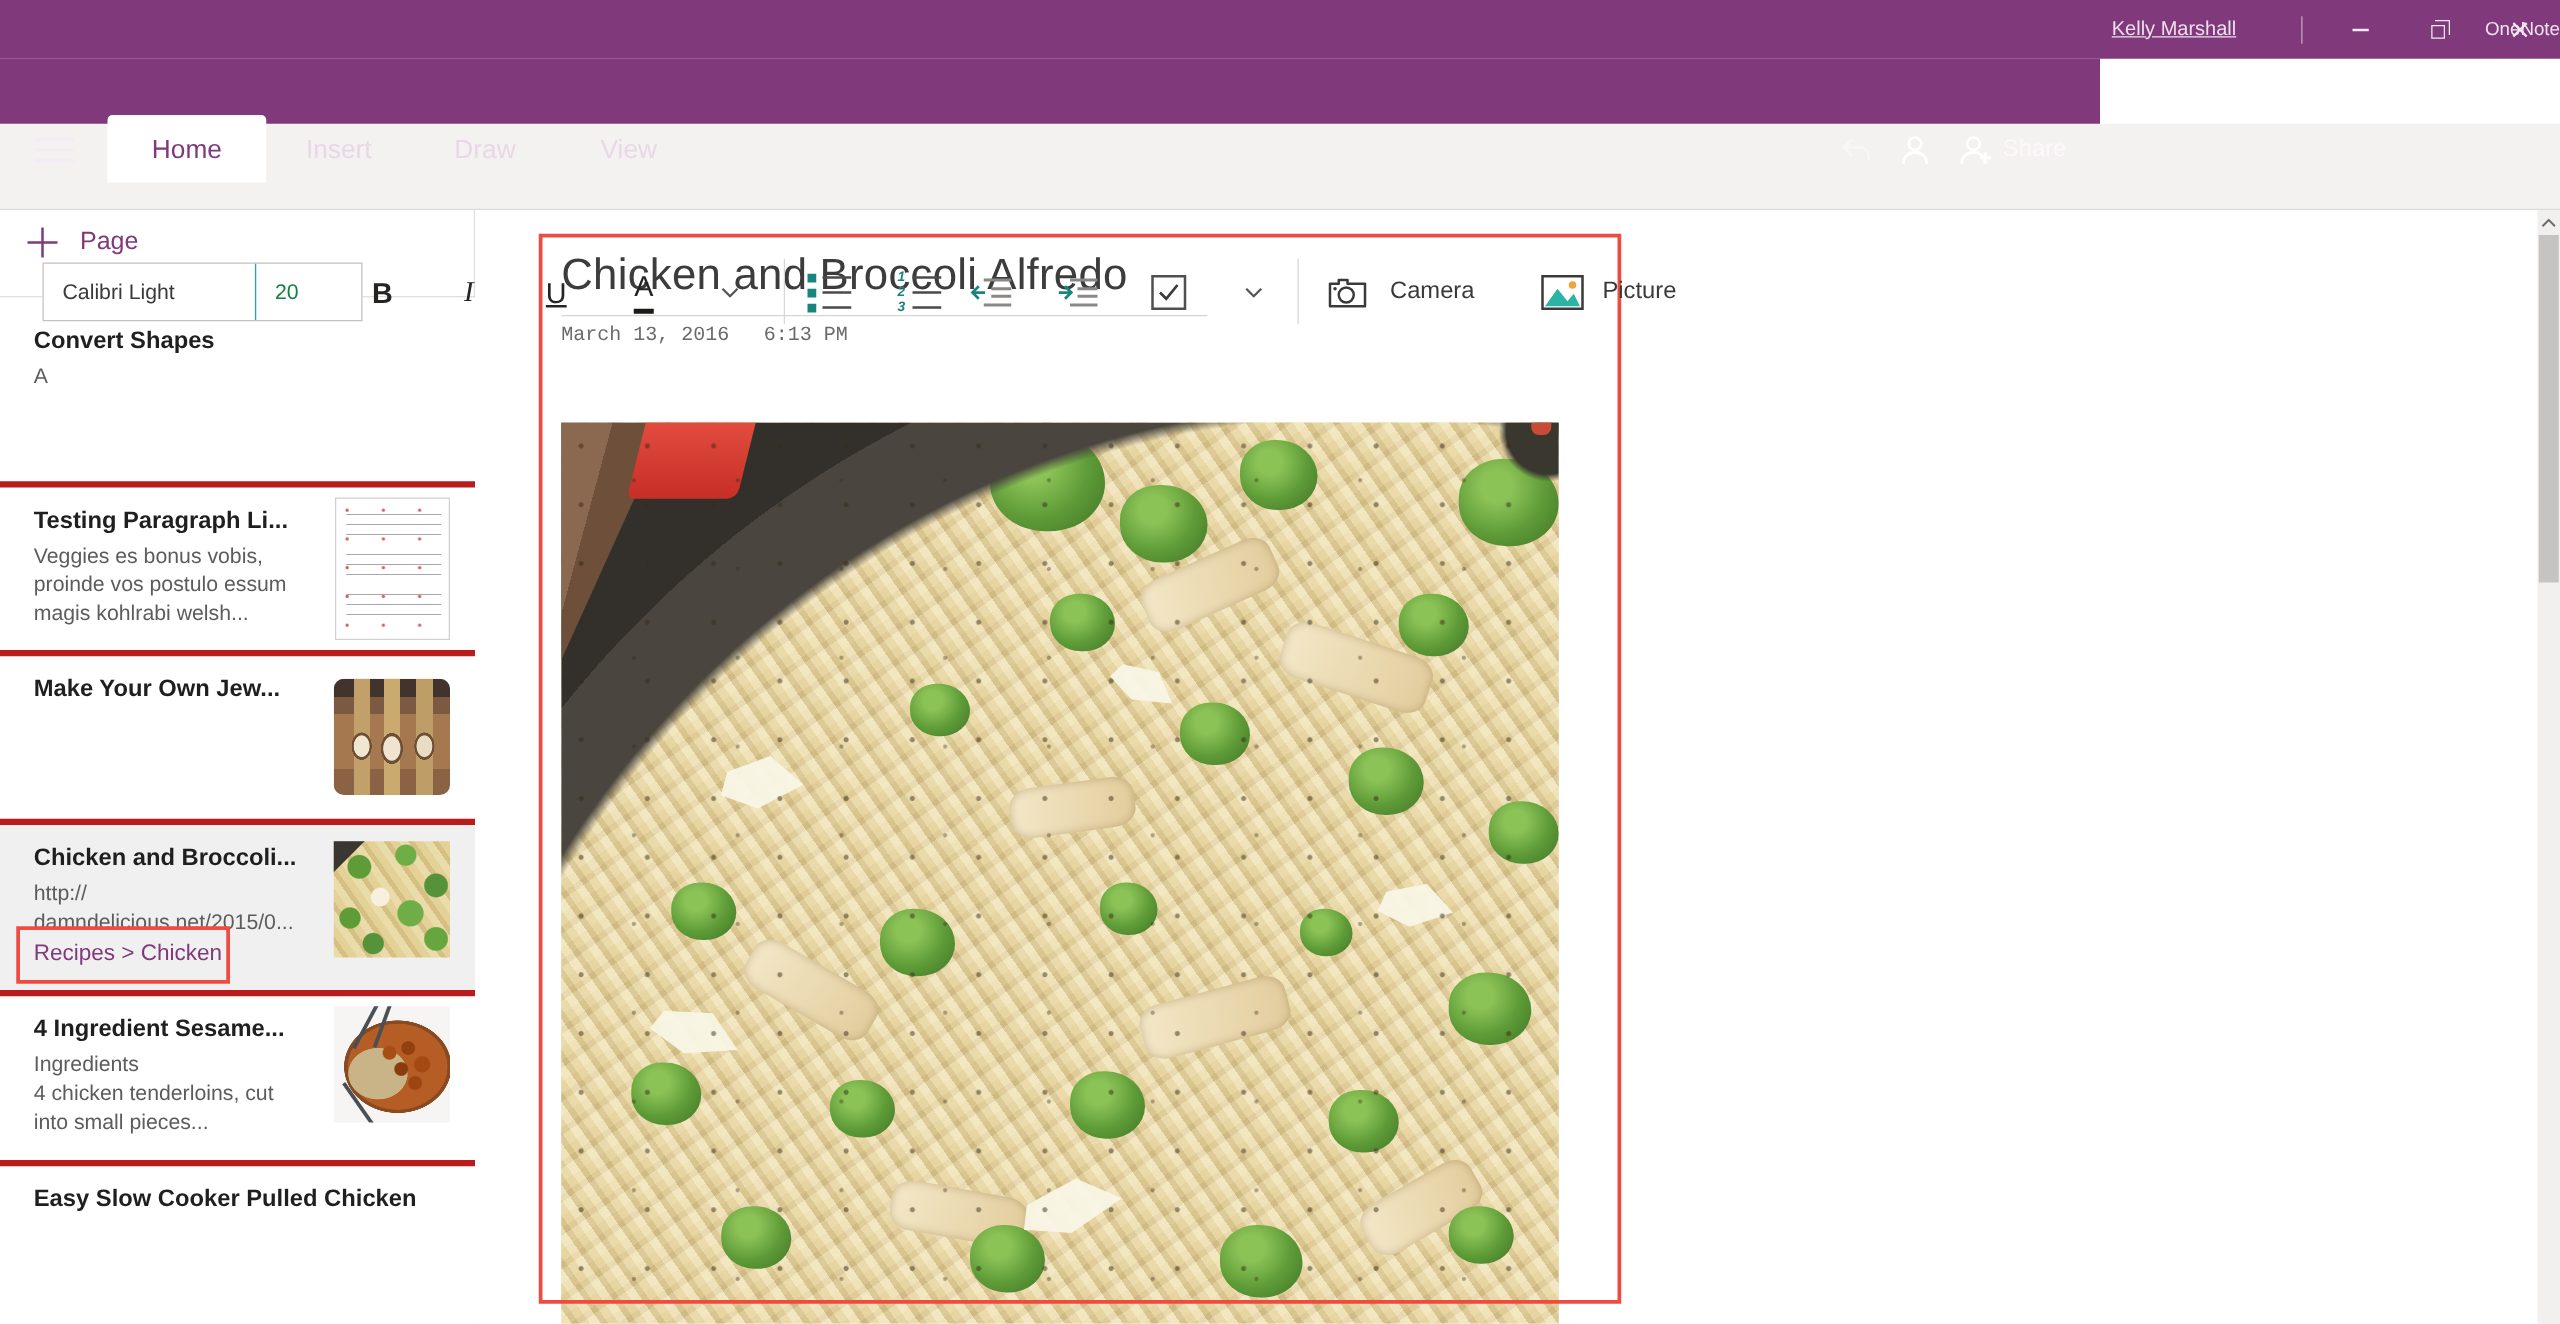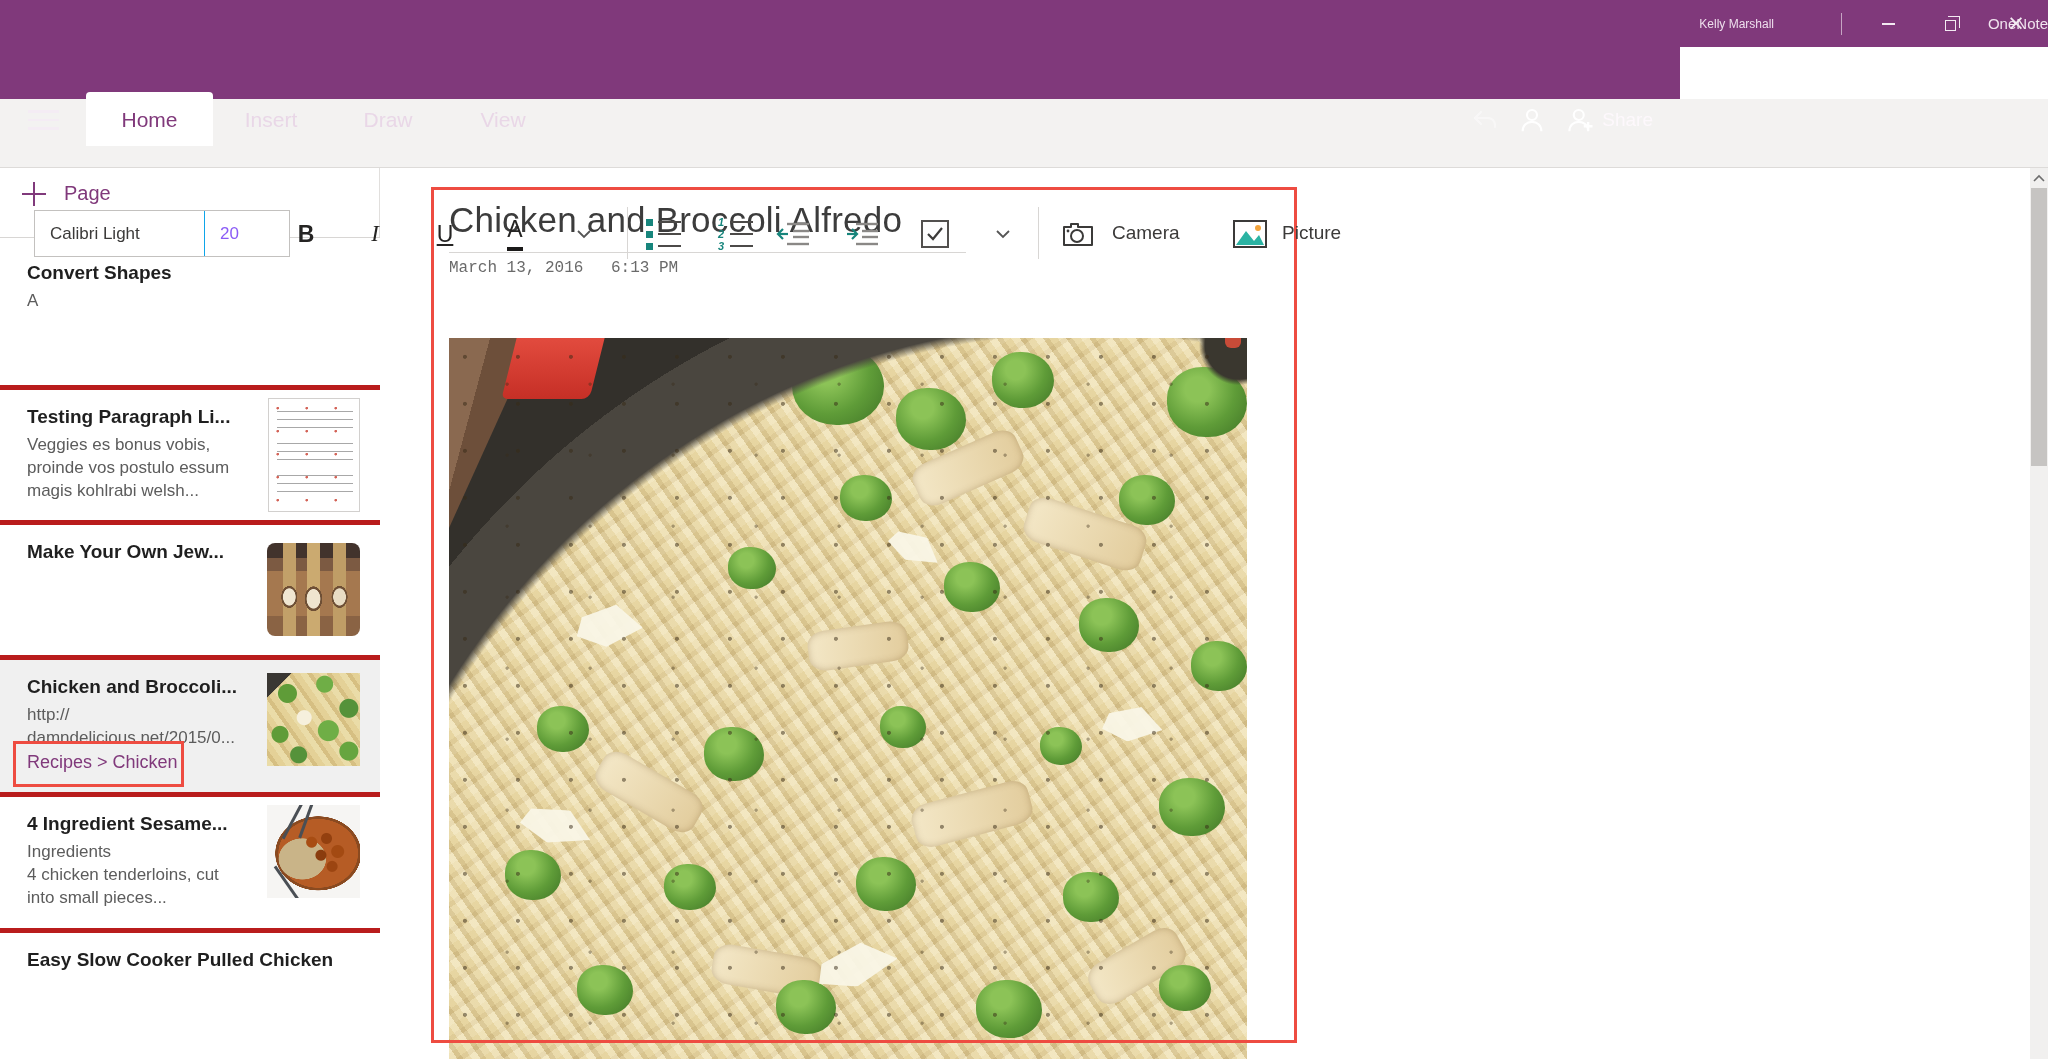--- a/index.html
+++ b/index.html
@@ -6,21 +6,21 @@
   html,body { width:2048px; height:1059px; }
   body {
     position:relative; overflow:hidden; background:#fff;
     font-family:"Liberation Sans","DejaVu Sans",sans-serif;
     -webkit-font-smoothing:antialiased;
   }
   
   .titlebar { position:absolute; left:0; top:0; width:2048px; height:47px; background:#80397B; z-index:30; }
   .app-title { position:absolute; left:0; right:0; top:0; height:47px; line-height:47px; text-align:right; color:#f0e3ef; font-size:15px; }
   .tb-right { position:absolute; right:0; top:0; height:47px; display:flex; align-items:center; }
-  .user-name { color:#eedfed; font-size:12px; margin-right:67px; }
+  .user-name { color:#eedfed; font-size:16px; margin-right:52px;text-decoration:underline; }
   .tb-divider { width:1px; height:22px; background:rgba(255,255,255,.55); margin-right:14px; }
   .winbtn { width:64px; height:47px; display:flex; align-items:center; justify-content:center; cursor:default; }
   .min-glyph { width:13px; height:2px; background:#f3eaf2; }
   .restore-glyph { position:relative; width:11px; height:11px; border:1.4px solid #f3eaf2; background:#80397B; margin-top:3px; margin-left:-3px; }
   .restore-glyph::before { content:""; position:absolute; left:2px; top:-5px; width:11px; height:11px; border:1.4px solid #f3eaf2; border-left:none; border-bottom:none; }
   .close-glyph { color:#f3eaf2; font-size:21px; line-height:1; font-family:"DejaVu Sans",sans-serif; }
   
   .tabrow { position:absolute; left:0; top:47px; width:1680px; height:52px; background:#80397B; z-index:20; }
   .hamburger { position:absolute; left:28px; top:63px; width:31px; height:20px; display:flex; flex-direction:column; justify-content:space-between; cursor:pointer; }
   .hamburger i { display:block; height:2.6px; background:#f4ecf4; }
@@ -30,21 +30,21 @@
   .tab-insert { left:230px; width:82px; }
   .tab-draw   { left:350px; width:76px; }
   .tab-view   { left:466px; width:74px; }
   .ribbon-right { position:absolute; right:0; top:47px; height:52px; display:flex; align-items:center; }
   .rr-btn { display:flex; align-items:center; justify-content:center; height:52px; padding:0 9px; cursor:pointer; }
   .share-label { color:#fdf8fc; font-size:19px; margin-left:7px; }
   
   .toolbar { position:absolute; left:0; top:99px; width:2048px; height:69px; background:#f3f2f1; border-bottom:1px solid #dddbd9; z-index:10; }
   .fontbox { position:absolute; left:34px; top:111px; width:256px; height:47px; background:#fff; border:1px solid #c3c1bf; display:flex; }
   .fontbox .fname { width:170px; border-right:1px solid #0ea5e9; line-height:45px; padding-left:15px; font-size:17px; color:#3b3a39; }
-  .fontbox .fsize { flex:1; line-height:45px; padding-left:15px; font-size:17px; color:#8b5cf6; }
+  .fontbox .fsize { flex:1; line-height:45px; padding-left:15px; font-size:17px; color:#15803d; }
   .tbtn { position:absolute; top:112px; width:44px; height:46px; display:flex; align-items:center; justify-content:center; cursor:pointer; color:#252423; }
   .glyph-b { font-weight:bold; font-size:23px; }
   .glyph-i { font-style:italic; font-size:23px; font-family:"Liberation Serif","DejaVu Serif",serif; }
   .glyph-u { font-size:23px; text-decoration:underline; }
   .glyph-a { font-size:23px; line-height:1; padding-bottom:6px; border-bottom:4px solid #1b1a19; }
   .tb-sep { position:absolute; top:108px; width:1px; height:52px; background:#d8d6d4; }
   .iconrows { display:flex; flex-direction:column; gap:5px; }
   .iconrows .row { display:flex; align-items:center; gap:5px; }
   .sq { width:7px; height:7px; background:#17857C; }
   .ln { width:23px; height:2.6px; background:#4c4a48; }

